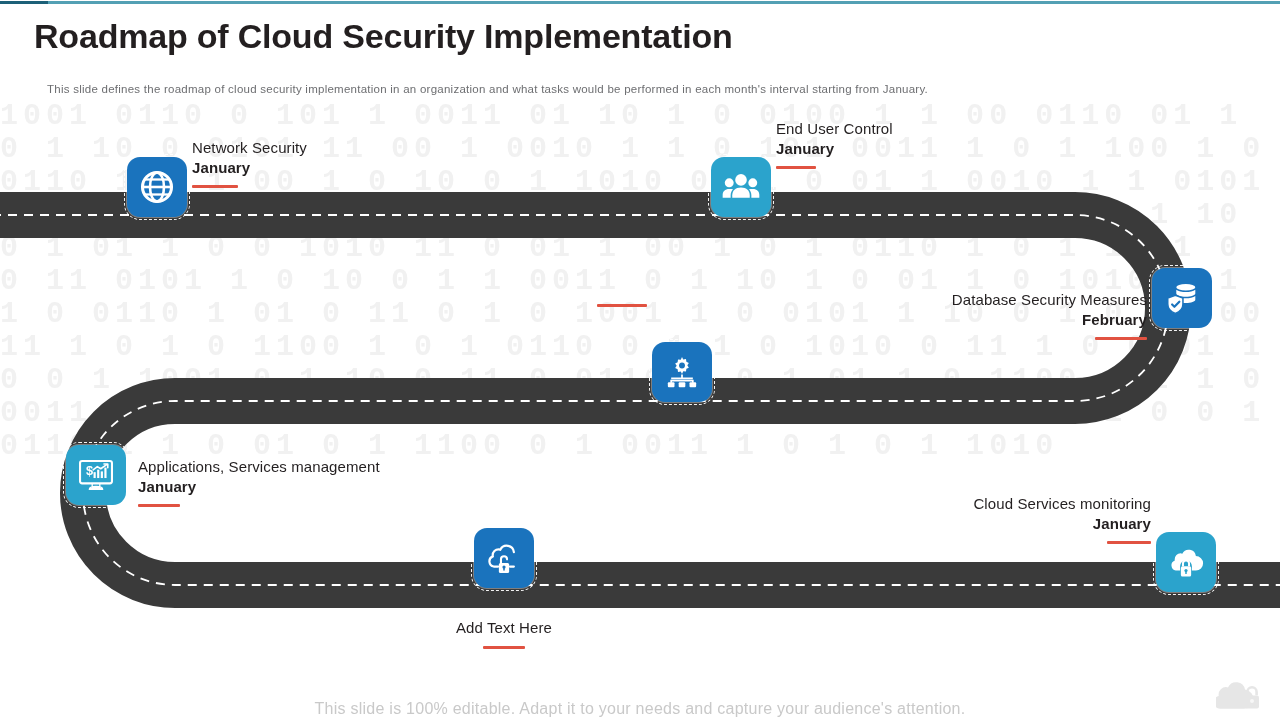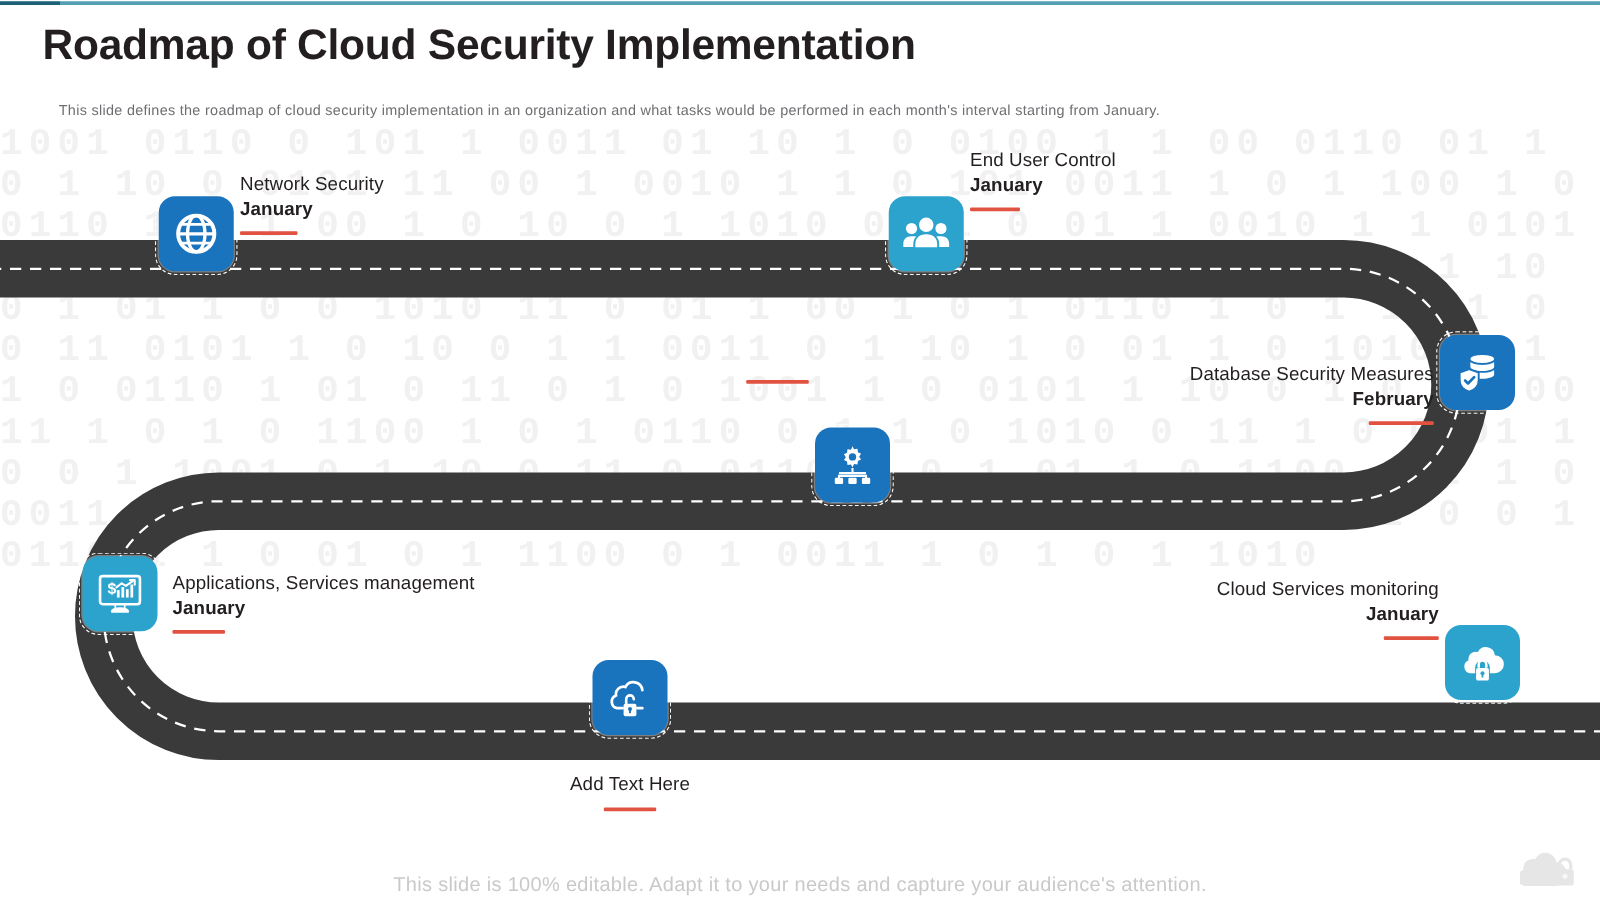--- a/index.html
+++ b/index.html
@@ -185,21 +185,21 @@
       <path d="M28.4 8.4h4v4" stroke="#fff" stroke-width="1.7" fill="none" stroke-linecap="round" stroke-linejoin="round"></path>
     </svg>
   </div>
   <div class="m-text" style="left:72px;top:12px;">
     <div class="m-task">Applications, Services management</div>
     <div class="m-month">January</div>
     <div class="m-rule" style="width:42px;"></div>
   </div>
 </div>
 
-<div class="milestone align-right" style="left:1156px;top:500px;">
+<div class="milestone align-right" style="left:1156px;top:532px;">
   <div class="m-icon" style="background:#2ba3cc;">
     <svg width="38" height="38" viewBox="0 0 40 40" fill="#fff">
       <path d="M30.4 13.8a7.6 7.6 0 0 0-14.3-2.6 6 6 0 0 0-1.8-.3 6.2 6.2 0 0 0-6.2 6.2 6 6 0 0 0 .1 1.2A5.6 5.6 0 0 0 9.2 29h4.6v-4.6a6.2 6.2 0 0 1 12.4 0V29h4.2a7.6 7.6 0 0 0 0-15.2z"></path>
       <rect x="14.6" y="24.6" width="10.8" height="10.6" rx="1.6"></rect>
       <path d="M16.8 24.4v-2.8a3.2 3.2 0 0 1 6.4 0v2.8" stroke="#fff" stroke-width="2.1" fill="none"></path>
       <circle cx="20" cy="29" r="1.7" fill="#2ba3cc"></circle>
       <rect x="19.2" y="29.4" width="1.6" height="3.2" fill="#2ba3cc"></rect>
     </svg>
   </div>
   <div class="m-text" style="right:65px;top:-38px;width:240px;">

